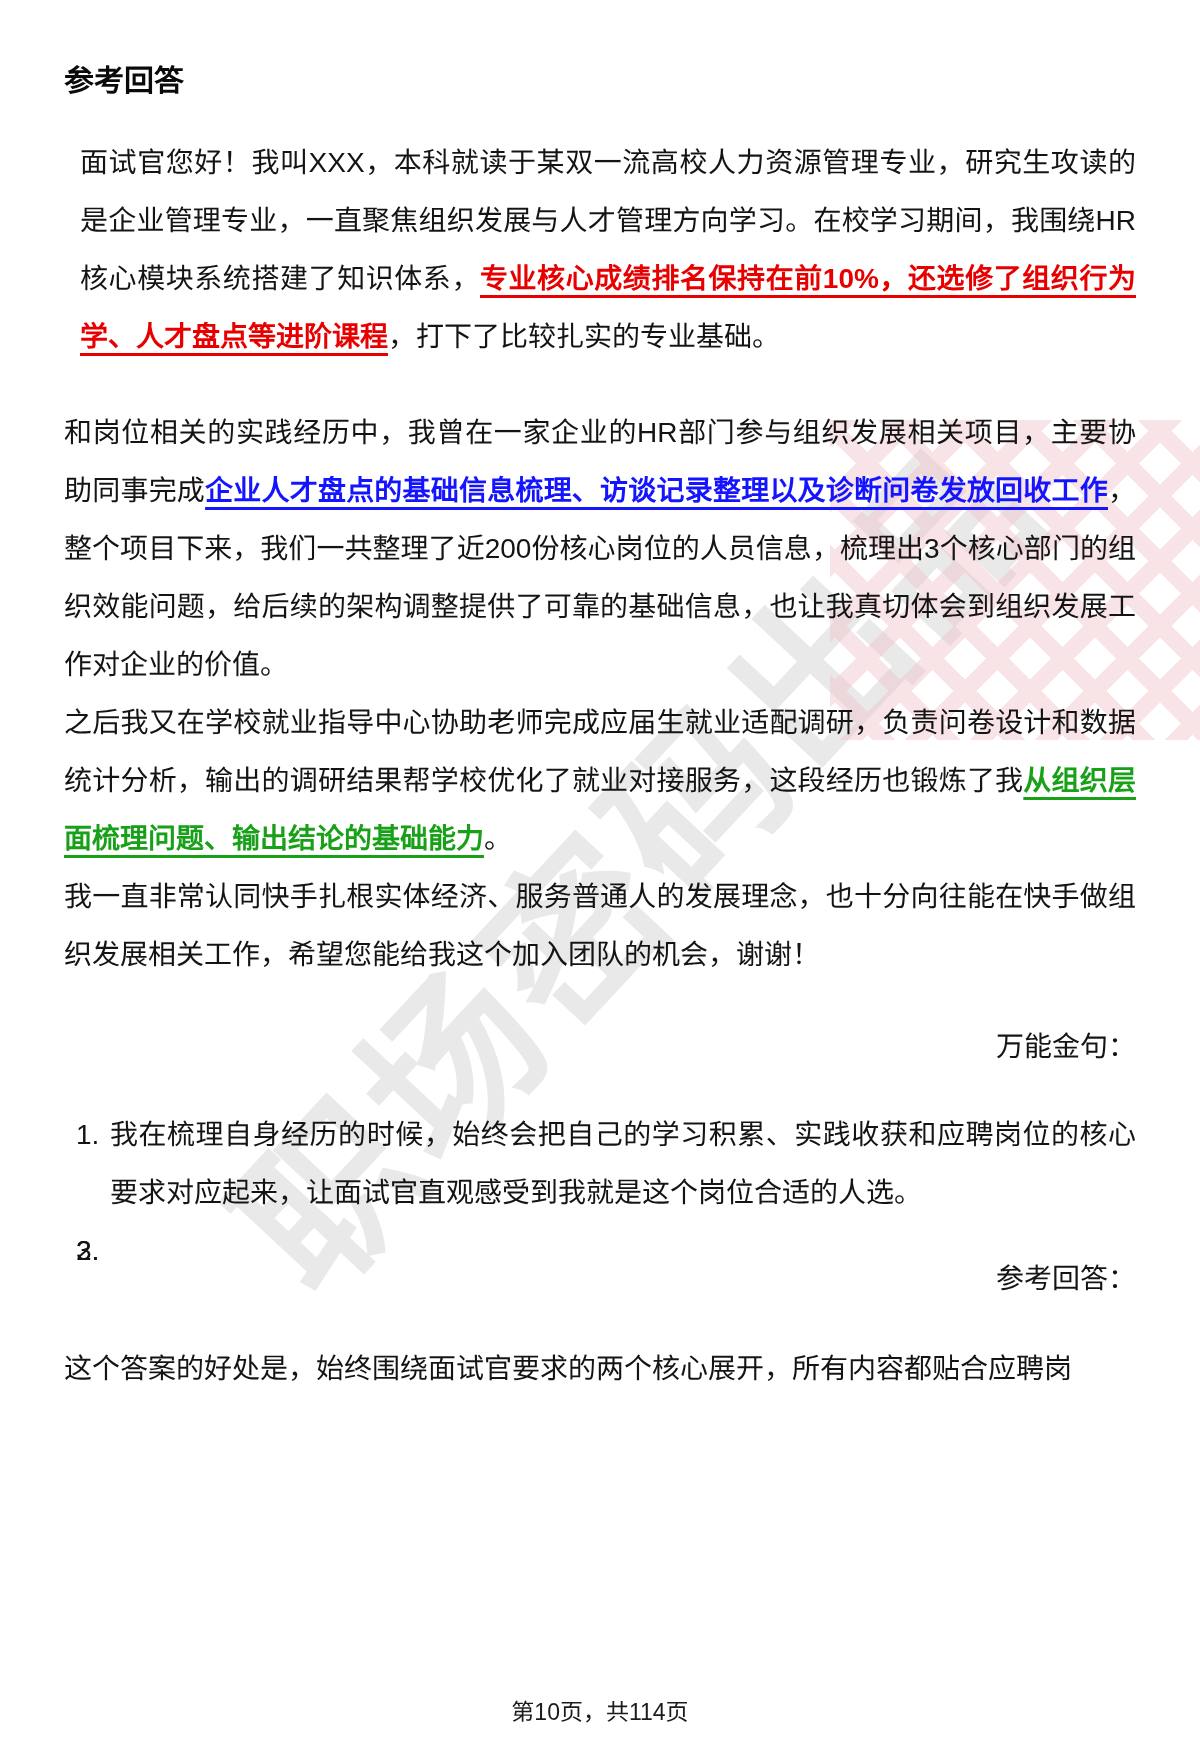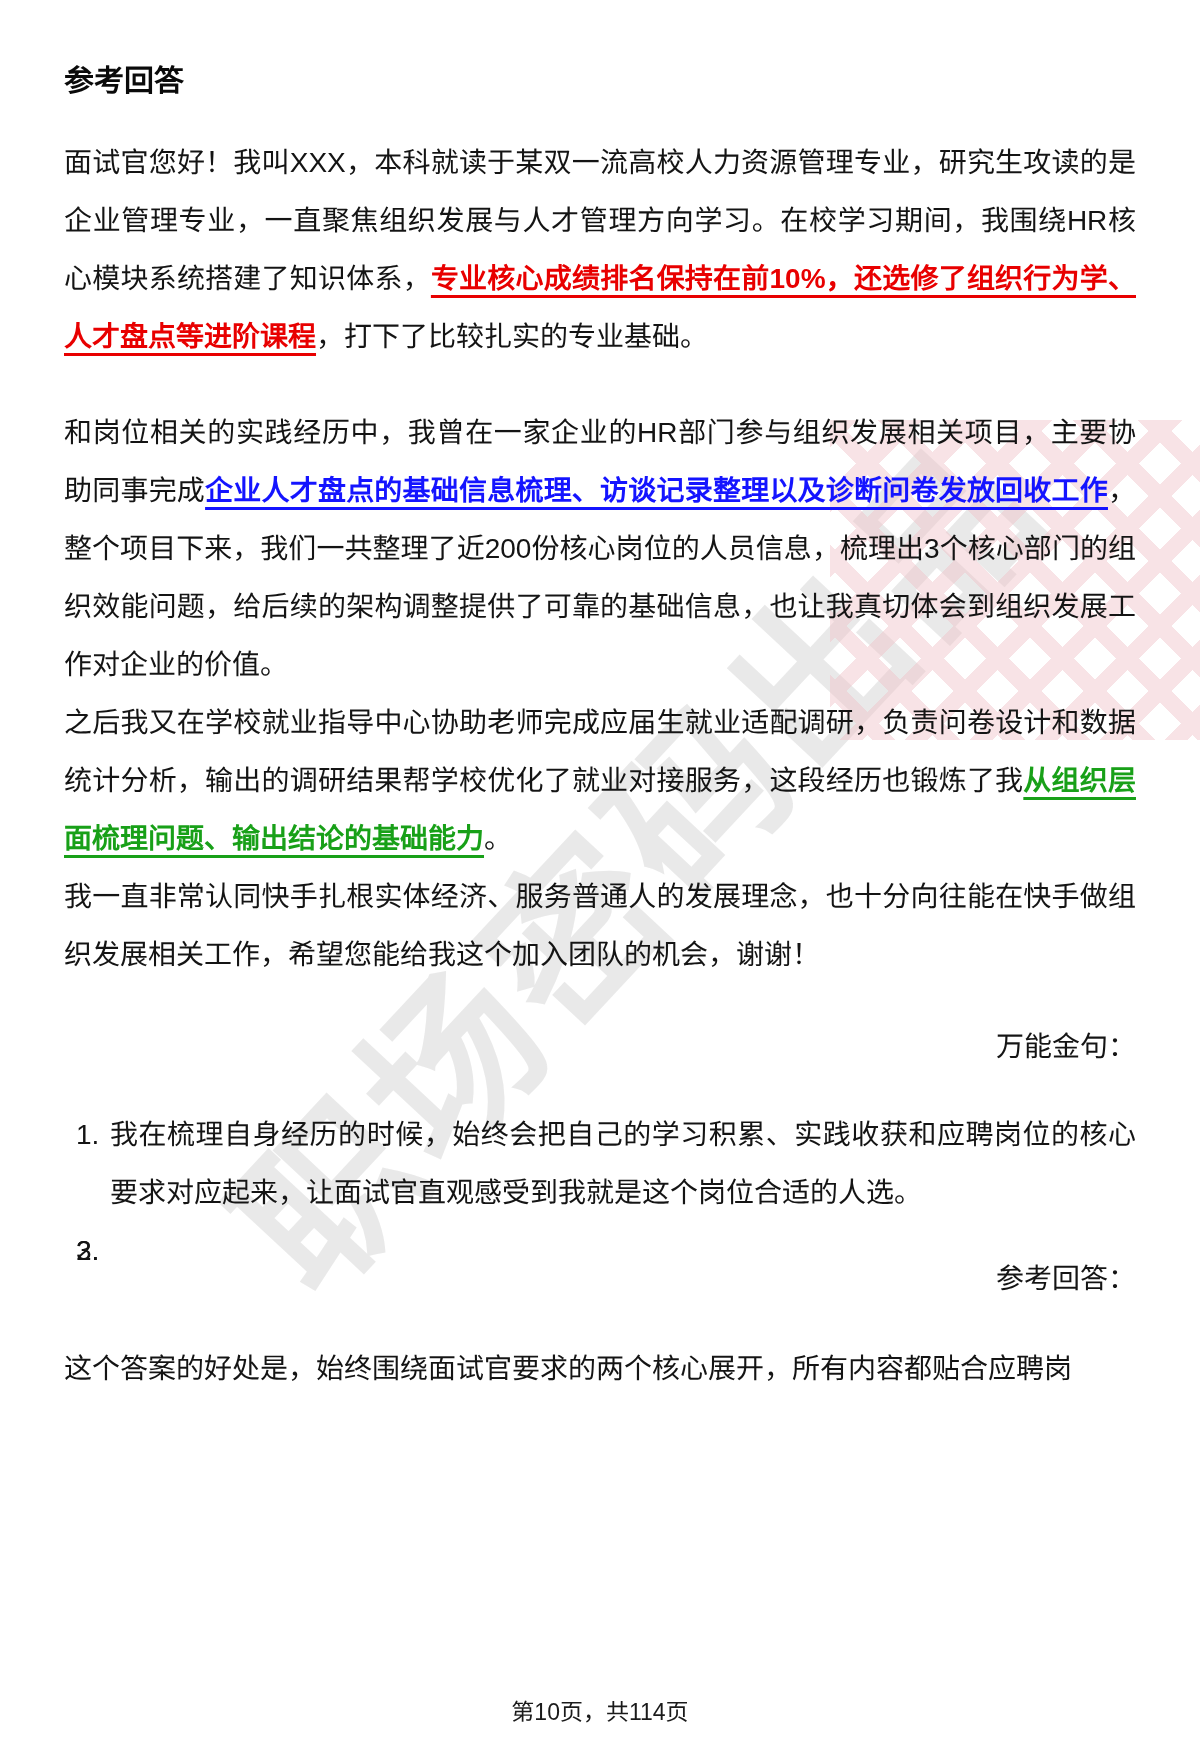--- a/index.html
+++ b/index.html
@@ -51,21 +51,21 @@
     font-weight: bold;
     margin: 0 0 34px 0;
     color: #0a0a0a;
   }
   .para, .heading, li {
     font-size: 28px;
     line-height: 58px;
     text-align: justify;
     color: #141414;
   }
-  .para { margin: 0 0 38px 0; }
+  .para { margin: 0 0 38px 16px; }
   .block { margin: 0 0 34px 0; }
   .block .para { margin: 0; }
   .heading { margin: 0 0 30px 0; text-align: right; }
 
   .hl {
     font-weight: bold;
     text-decoration: underline;
     text-decoration-thickness: 2.5px;
     text-underline-offset: 7px;
   }

